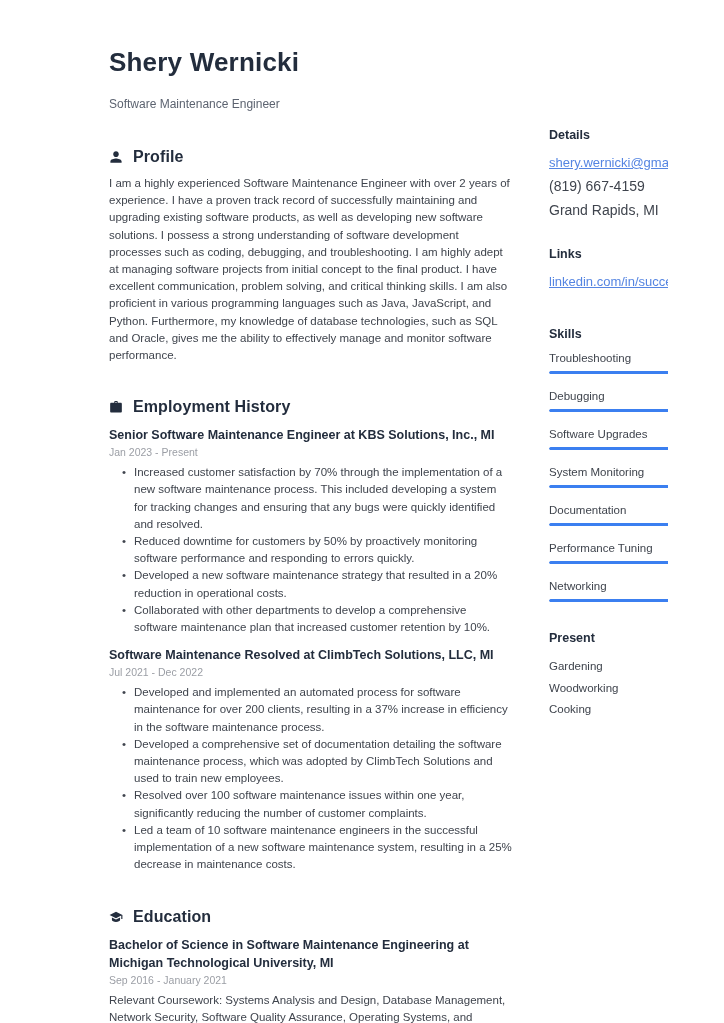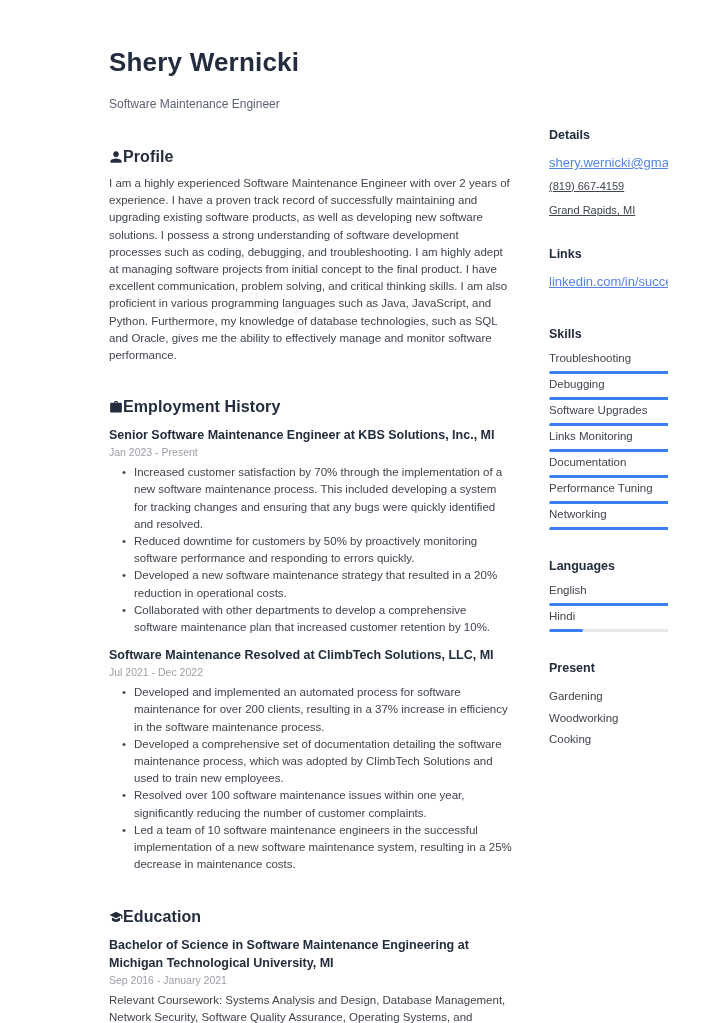--- a/index.html
+++ b/index.html
@@ -34,21 +34,21 @@
     color: #5c6370;
     margin-top: 20px;
   }
 
   
   .section { margin-top: 34px; }
   .section.first { margin-top: 37px; }
   .section-head {
     display: flex;
     align-items: center;
-    gap: 0;
+    gap: 10px;
     margin-bottom: 9px;
   }
   .section-head .icon { width: 14px; height: 14px; display: inline-flex; flex: 0 0 14px; }
   .section-head .icon svg { width: 14px; height: 14px; fill: #232d3d; }
   .section-head h2 {
     font-size: 16px;
     font-weight: bold;
     color: #232d3d;
     letter-spacing: 0.1px;
   }
@@ -103,37 +103,36 @@
 
   
   .side-section { margin-bottom: 29px; }
   .side-heading {
     font-size: 12.5px;
     font-weight: bold;
     color: #232d3d;
     margin-bottom: 11px;
   }
   .side-line {
-    font-size: 11px;
+    font-size: 14px;
     color: #3f444d;
     margin-bottom: 9px;
     line-height: 15px;
-    text-decoration: underline;
   }
   a.side-link {
     font-size: 13px;
     color: #5585e2;
     text-decoration: underline;
     line-height: 15px;
     display: inline-block;
     margin-bottom: 9px;
     word-break: break-all;
   }
 
-  .meter-row { margin-bottom: 4px; }
+  .meter-row { margin-bottom: 16px; }
   .meter-label { font-size: 11.5px; color: #3f444d; margin-bottom: 7px; }
   .meter-track {
     width: 100%;
     height: 3px;
     background: #e9e9eb;
     border-radius: 2px;
     overflow: hidden;
   }
   .meter-fill {
     height: 100%;
@@ -247,21 +246,21 @@
             <div class="meter-fill" style="width: 80%;"></div>
           </div>
       </div>
       <div class="meter-row">
         <div class="meter-label">Software Upgrades</div>
         <div class="meter-track">
             <div class="meter-fill" style="width: 80%;"></div>
           </div>
       </div>
       <div class="meter-row">
-        <div class="meter-label">Links Monitoring</div>
+        <div class="meter-label">System Monitoring</div>
         <div class="meter-track">
             <div class="meter-fill" style="width: 100%;"></div>
           </div>
       </div>
       <div class="meter-row">
         <div class="meter-label">Documentation</div>
         <div class="meter-track">
             <div class="meter-fill" style="width: 80%;"></div>
           </div>
       </div>
@@ -272,35 +271,20 @@
           </div>
       </div>
       <div class="meter-row">
         <div class="meter-label">Networking</div>
         <div class="meter-track">
             <div class="meter-fill" style="width: 100%;"></div>
           </div>
       </div>
     </div>
 
-    <div class="side-section">
-      <div class="side-heading">Languages</div>
-      <div class="meter-row">
-        <div class="meter-label">English</div>
-        <div class="meter-track">
-            <div class="meter-fill" style="width: 100%;"></div>
-          </div>
-      </div>
-      <div class="meter-row">
-        <div class="meter-label">Hindi</div>
-        <div class="meter-track">
-            <div class="meter-fill" style="width: 20%;"></div>
-          </div>
-      </div>
-    </div>
 
     <div class="side-section">
       <div class="side-heading">Present</div>
       <div class="hobby-line">Gardening</div>
       <div class="hobby-line">Woodworking</div>
       <div class="hobby-line">Cooking</div>
     </div>
 
   </div>
 </div>

